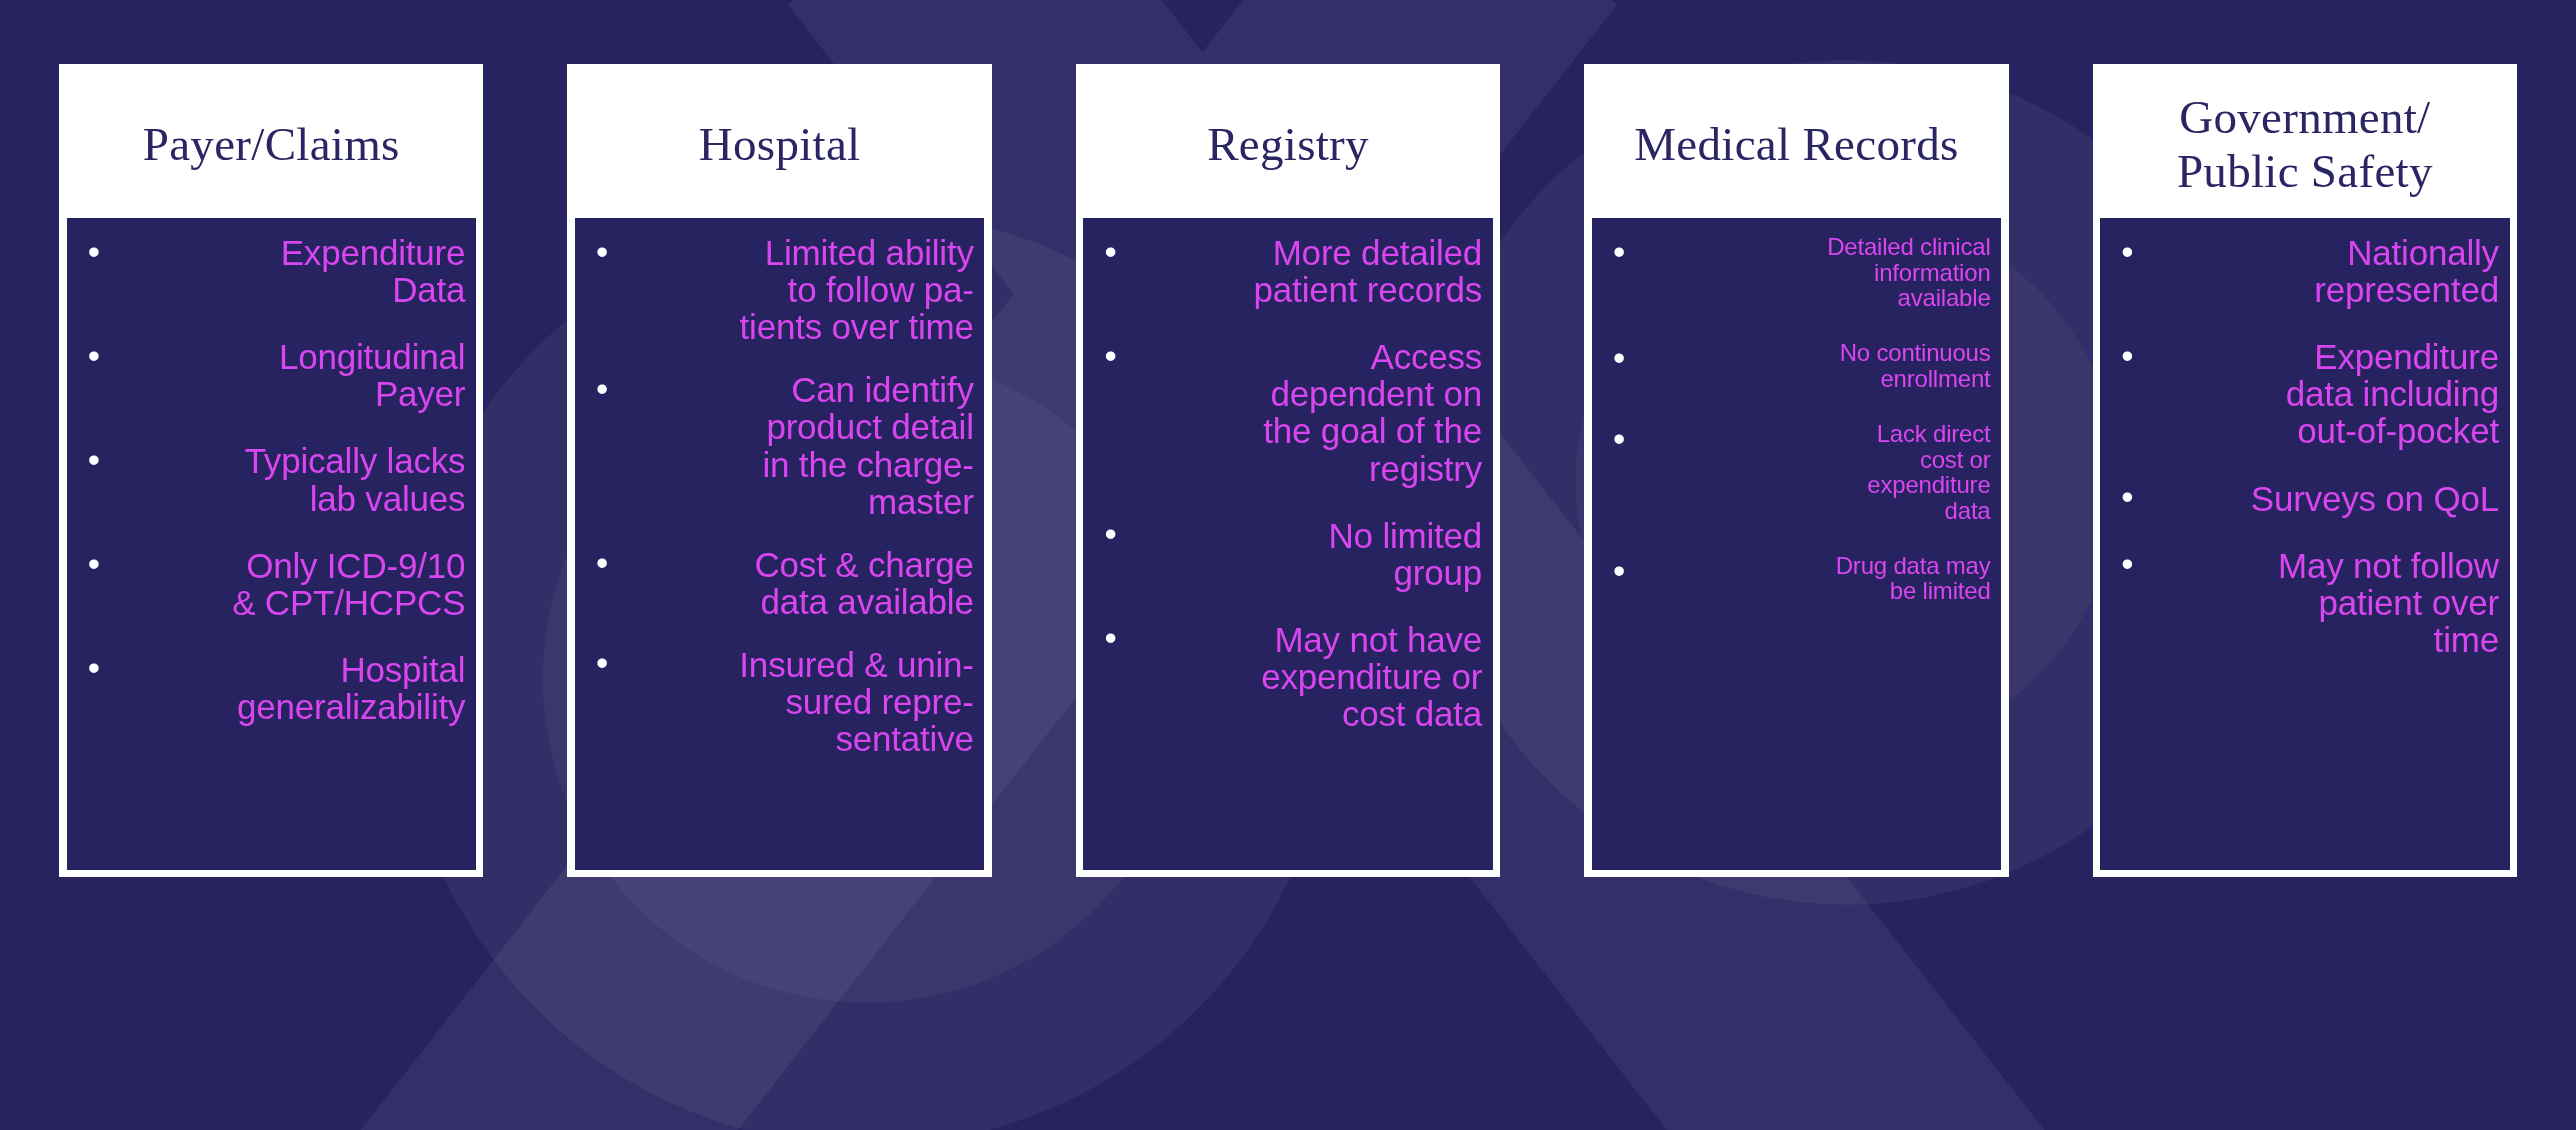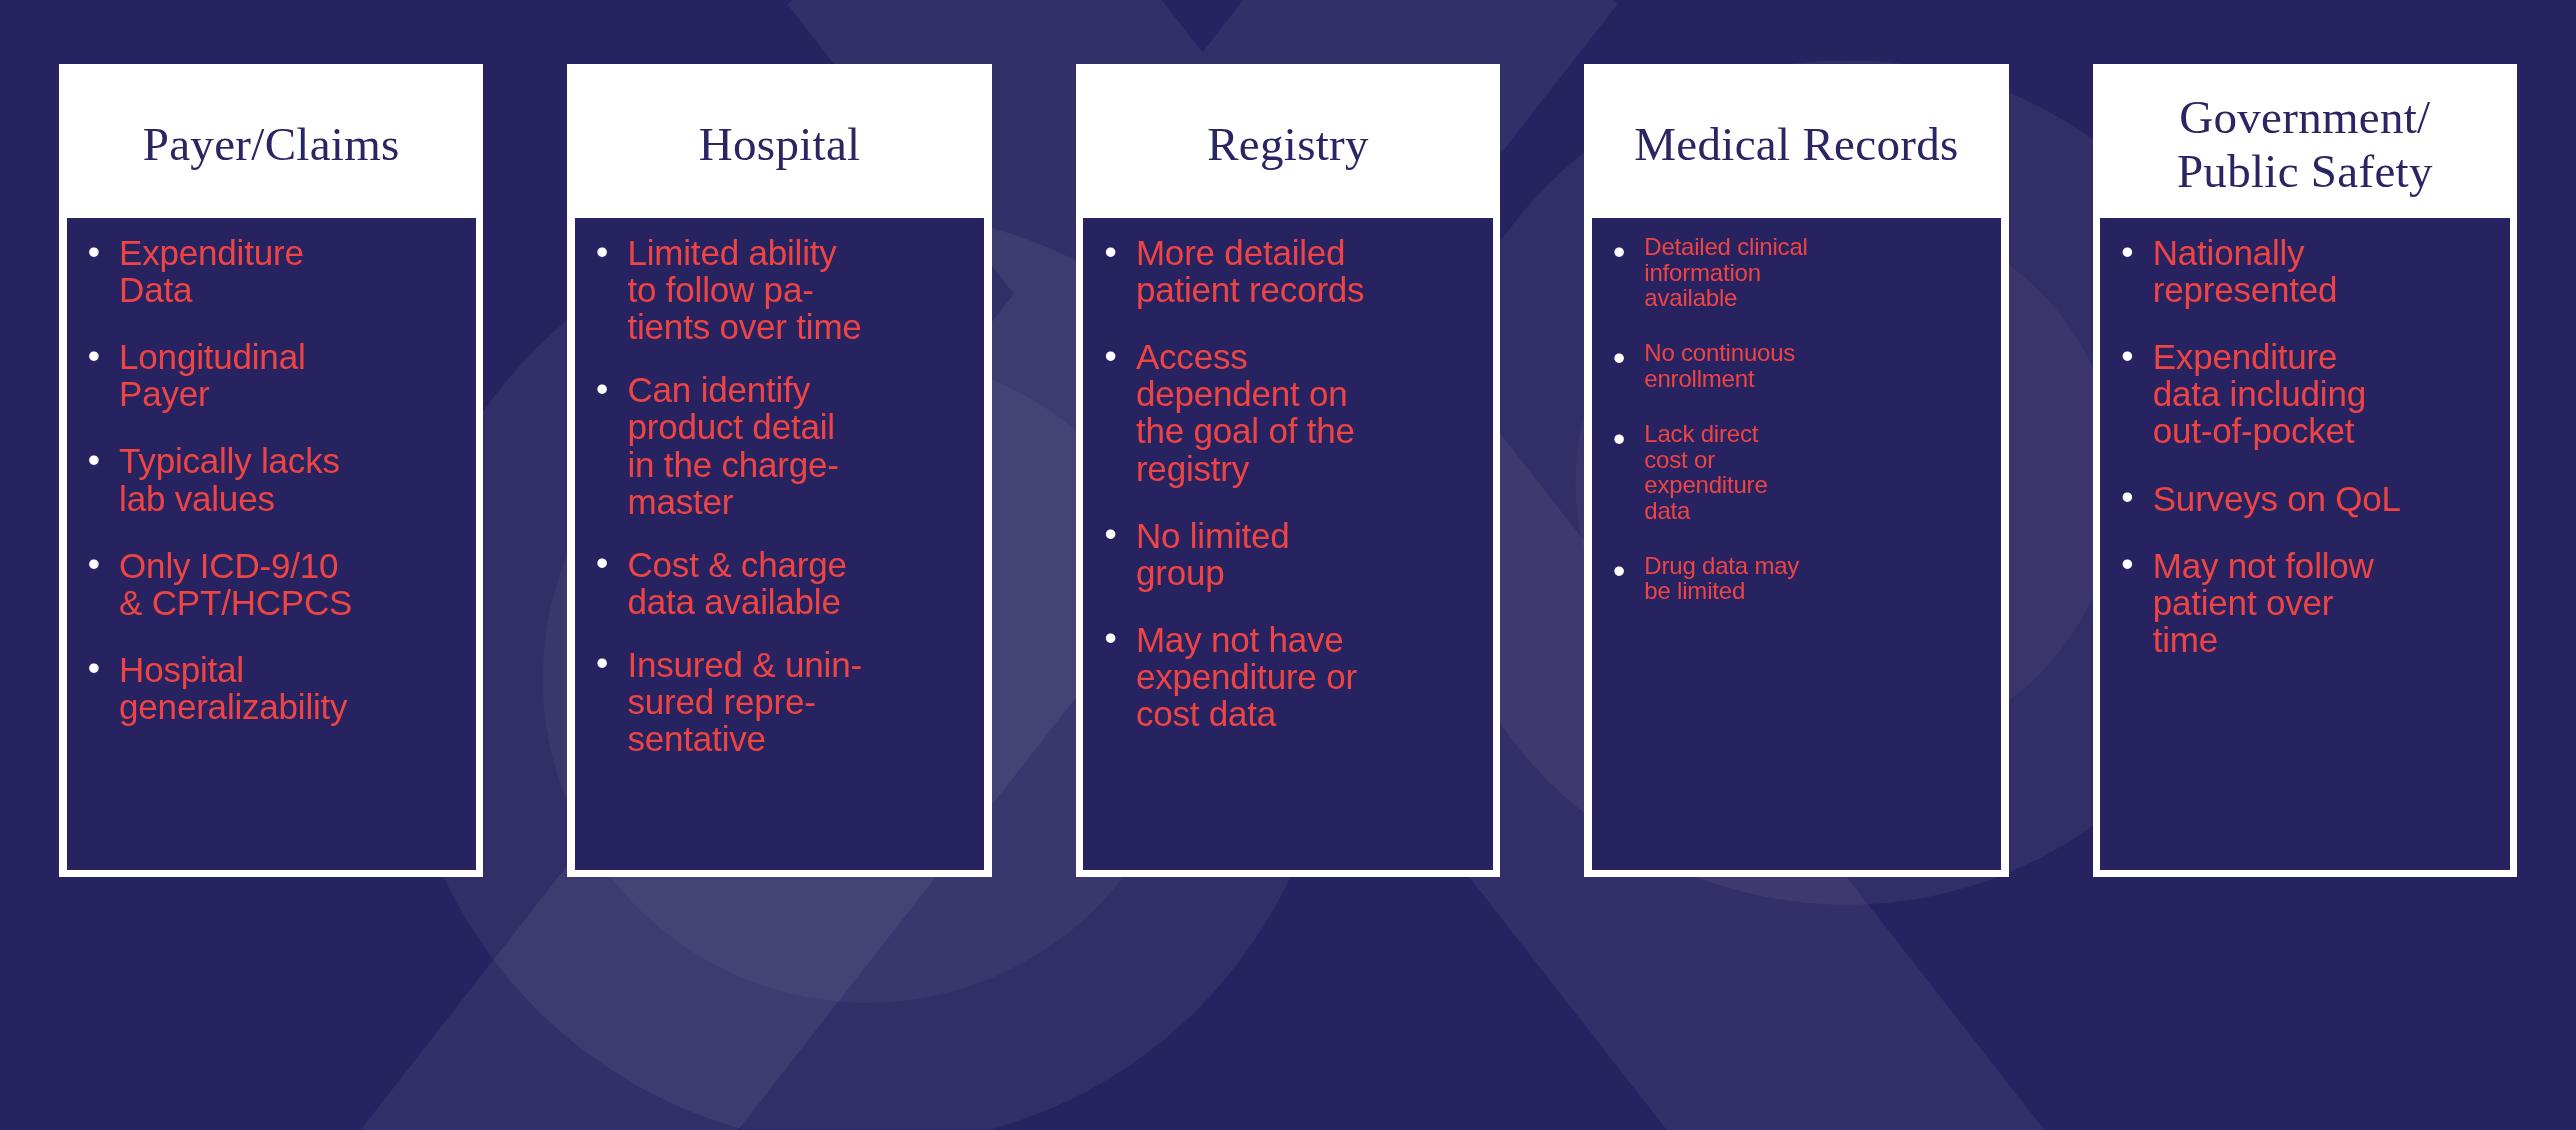--- a/index.html
+++ b/index.html
@@ -85,30 +85,31 @@
 
   .bullets {
     list-style: none;
     margin: 0;
     padding: 0;
     position: relative;
     z-index: 1;
   }
 
   .bullet {
-    color: #ef4444;
+    color: #d946ef;
     font-size: 35px;
     line-height: 1.06;
     margin: 0 0 30px 0;
     padding-left: 42px;
     position: relative;
     font-weight: 400;
     letter-spacing: -0.2px;
     white-space: pre-line;
     hyphens: manual;
+    text-align: right;
   }
   .bullet:last-child { margin-bottom: 0; }
 
   .bullet::before {
     content: "\2022";
     position: absolute;
     left: 10.6px;
     top: -1.5px;
     font-size: 35px;
     line-height: 1.06;

